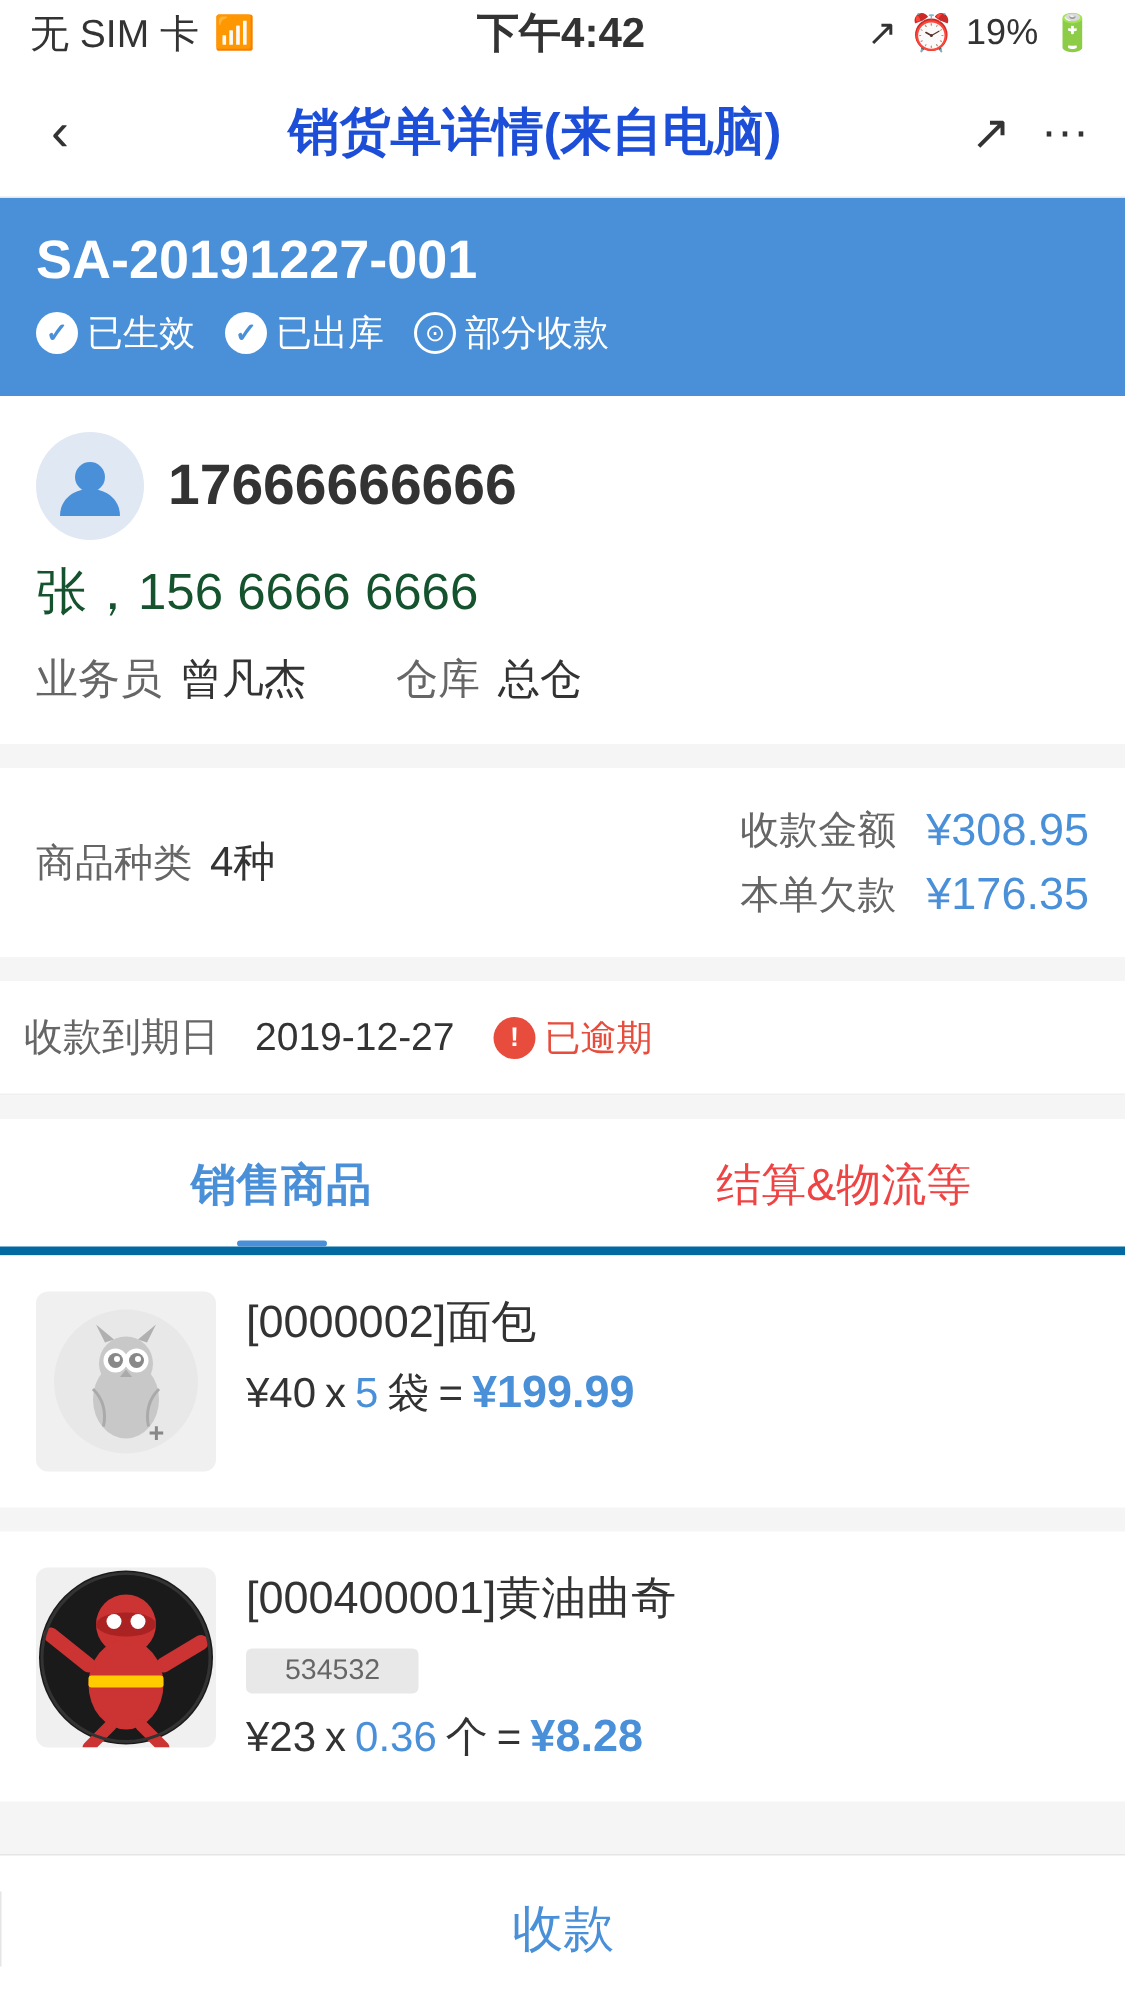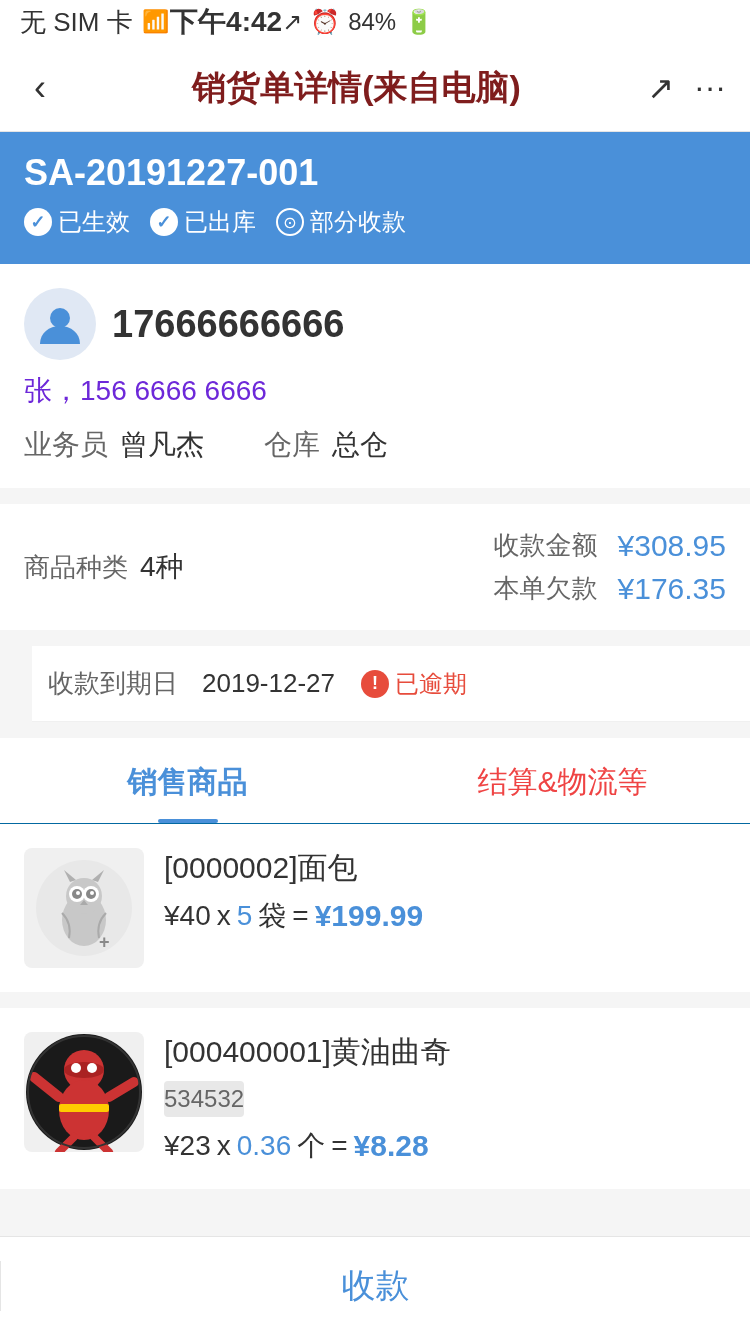--- a/index.html
+++ b/index.html
@@ -13,20 +13,21 @@
       color: #333;
       position: relative;
     }
 
     
     .status-bar {
       height: 44px;
       background: #fff;
       display: flex;
       align-items: center;
+      justify-content: space-between;
       padding: 4px 20px;
       font-size: 26px;
       font-weight: 500;
     }
     .status-bar-left { display: flex; align-items: center; gap: 10px; }
     .status-bar-center { font-size: 28px; font-weight: 600; }
     .status-bar-right { display: flex; align-items: center; gap: 8px; font-size: 24px; }
     .wifi-icon, .signal-icon { font-size: 22px; }
 
     
@@ -44,21 +45,21 @@
       color: #333;
       cursor: pointer;
       padding: 10px;
       margin-right: 10px;
     }
     .nav-title {
       flex: 1;
       text-align: center;
       font-size: 34px;
       font-weight: 600;
-      color: #7f1d1d;
+      color: #1d4ed8;
     }
     .nav-actions {
       display: flex;
       align-items: center;
       gap: 20px;
     }
     .nav-share-icon, .nav-more-icon {
       font-size: 32px;
       color: #333;
       cursor: pointer;
@@ -139,22 +140,22 @@
       color: #4A90D9;
       font-size: 40px;
       flex-shrink: 0;
     }
     .customer-name {
       font-size: 38px;
       font-weight: 600;
       color: #333;
     }
     .customer-sub {
-      font-size: 28px;
-      color: #6d28d9;
+      font-size: 34px;
+      color: #14532d;
       margin-bottom: 16px;
     }
     .customer-meta {
       display: flex;
       gap: 60px;
       font-size: 28px;
       color: #333;
     }
     .customer-meta-item {
       display: flex;
@@ -212,21 +213,20 @@
     .due-section {
       background: #fff;
       padding: 20px 16px;
       margin-bottom: 16px;
       display: flex;
       align-items: center;
       gap: 16px;
       font-size: 26px;
       color: #666;
       border-bottom: 1px solid #f0f0f0;
-      margin-left: 32px;
     }
     .due-date { color: #333; margin-left: 8px; }
     .overdue-badge {
       display: flex;
       align-items: center;
       gap: 6px;
       background: transparent;
       color: #e74c3c;
       font-size: 24px;
       margin-left: 10px;
@@ -241,21 +241,21 @@
       align-items: center;
       justify-content: center;
       font-size: 18px;
       font-weight: 700;
     }
 
     
     .tabs-container {
       background: #fff;
       display: flex;
-      border-bottom: 1px solid #0369a1;
+      border-bottom: 6px solid #0369a1;
     }
     .tab-item {
       flex: 1;
       text-align: center;
       padding: 24px 0 20px;
       font-size: 30px;
       color: #ef4444;
       cursor: pointer;
       position: relative;
     }
@@ -304,22 +304,22 @@
     .product-name {
       font-size: 30px;
       color: #333;
       font-weight: 500;
       margin-bottom: 8px;
     }
     .product-tag {
       display: inline-block;
       background: #e8e8e8;
       color: #666;
-      font-size: 24px;
-      padding: 4px 0;
+      font-size: 19px;
+      padding: 4px 26px;
       border-radius: 4px;
       margin-bottom: 10px;
     }
     .product-price-row {
       font-size: 28px;
       color: #333;
       display: flex;
       align-items: center;
       gap: 6px;
     }
@@ -363,21 +363,21 @@
 
 <div class="status-bar">
   <div class="status-bar-left">
     <span>无 SIM 卡</span>
     <span class="wifi-icon">📶</span>
   </div>
   <div class="status-bar-center">下午4:42</div>
   <div class="status-bar-right">
     <span>↗</span>
     <span>⏰</span>
-    <span>84%</span>
+    <span>19%</span>
     <span>🔋</span>
   </div>
 </div>
 
 <div class="nav-bar">
   <span class="nav-back">‹</span>
   <span class="nav-title">销货单详情(来自电脑)</span>
   <div class="nav-actions">
     <span class="nav-share-icon">↗</span>
     <span class="nav-more-icon">···</span>

